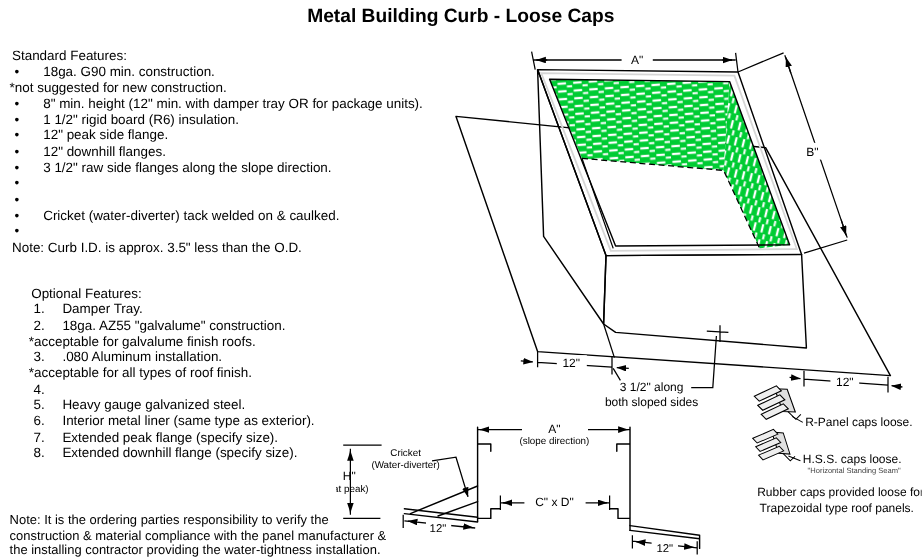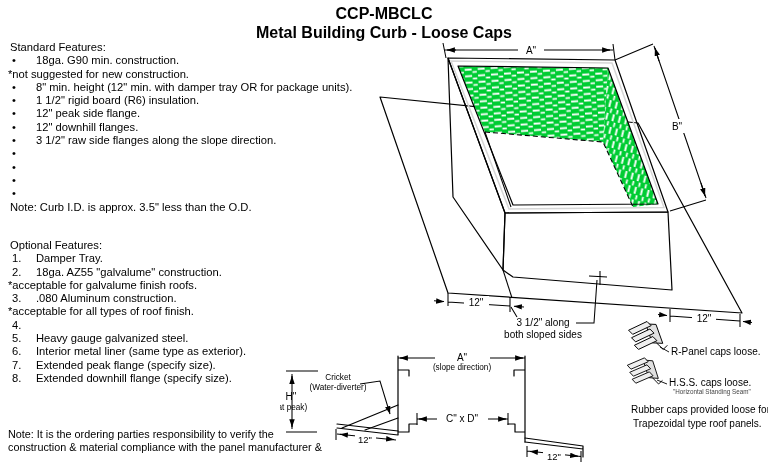--- a/index.html
+++ b/index.html
@@ -2,21 +2,21 @@
 <html><head>
 <meta charset="utf-8">
 <style>
   html,body{margin:0;padding:0;}
   body{width:768px;height:466px;position:relative;background:#fff;overflow:hidden;
        font-family:"Liberation Sans",sans-serif;color:#000;}
   .title-block{position:absolute;left:0;top:4px;width:768px;text-align:center;
        font-weight:bold;font-size:16px;line-height:19px;}
   .tblock{position:absolute;font-size:11.2px;line-height:13.3px;}
   #std-block{left:8px;top:41px;width:408px;}
-  #opt-block{left:8px;top:239px;width:408px;}
+  #opt-block{left:24px;top:239px;width:408px;}
   .line{height:13.3px;white-space:nowrap;}
   .row{display:flex;}
   .mk{width:24px;flex:none;padding-left:4px;}
   .head,.listnote{margin-left:2px;}
   #bottom-note{left:8px;top:428px;width:368px;font-size:10.8px;line-height:12.6px;}
   .diagram-svg{position:absolute;}
   #iso-svg{left:370px;top:35px;}
   #sec-svg{left:280px;top:350px;}
   #caps-svg{left:620px;top:310px;}
   svg text{font-family:"Liberation Sans",sans-serif;fill:#000;}
@@ -26,21 +26,20 @@
   .tiny{font-size:6.3px;fill:#444;}
   .ln{stroke:#000;stroke-width:1.2;fill:none;stroke-linejoin:round;stroke-linecap:round;}
   .thin{stroke:#000;stroke-width:1.05;fill:none;}
   .dash{stroke:#000;stroke-width:1.05;fill:none;stroke-dasharray:5,3;}
   .lbl-bg{fill:#fff;}
 </style>
 </head>
 <body>
 
 <div class="title-block">
-  <div>CCP-MBCLC</div>
   <div>Metal Building Curb - Loose Caps</div>
 </div>
 
 <div class="tblock" id="std-block">
   <div class="line head">Standard Features:</div>
   <div class="line row">
       <span class="mk">•</span>
       <span class="tx">18ga. G90 min. construction.</span>
     </div>
   <div class="line row flush">
@@ -67,20 +66,21 @@
       <span class="tx">3 1/2" raw side flanges along the slope direction.</span>
     </div>
   <div class="line row">
       <span class="mk">•</span>
     </div>
   <div class="line row">
       <span class="mk">•</span>
     </div>
   <div class="line row">
       <span class="mk">•</span>
+      <span class="tx">Cricket (water-diverter) tack welded on &amp; caulked.</span>
     </div>
   <div class="line row">
       <span class="mk">•</span>
     </div>
   <div class="line listnote">Note: Curb I.D. is approx. 3.5" less than the O.D.</div>
 </div>
 
 <div class="tblock" id="opt-block">
   <div class="line head">Optional Features:</div>
   <div class="line row">
@@ -89,21 +89,21 @@
     </div>
   <div class="line row">
       <span class="mk">2.</span>
       <span class="tx">18ga. AZ55 "galvalume" construction.</span>
     </div>
   <div class="line row flush">
       <span class="tx">*acceptable for galvalume finish roofs.</span>
     </div>
   <div class="line row">
       <span class="mk">3.</span>
-      <span class="tx">.080 Aluminum construction.</span>
+      <span class="tx">.080 Aluminum installation.</span>
     </div>
   <div class="line row flush">
       <span class="tx">*acceptable for all types of roof finish.</span>
     </div>
   <div class="line row">
       <span class="mk">4.</span>
     </div>
   <div class="line row">
       <span class="mk">5.</span>
       <span class="tx">Heavy gauge galvanized steel.</span>
@@ -118,20 +118,21 @@
     </div>
   <div class="line row">
       <span class="mk">8.</span>
       <span class="tx">Extended downhill flange (specify size).</span>
     </div>
 </div>
 
 <div class="tblock" id="bottom-note">
   <div>Note: It is the ordering parties responsibility to verify the</div>
   <div>construction &amp; material compliance with the panel manufacturer &amp;</div>
+  <div>the installing contractor providing the water-tightness installation.</div>
 </div>
 
 <svg id="iso-svg" class="diagram-svg" width="398" height="320" viewBox="0 0 398 320">
   <defs>
     <marker id="arrA" orient="auto" markerWidth="9" markerHeight="7" refX="7.5" refY="2.6">
       <path d="M0,0 L7.8,2.6 L0,5.2 z" fill="#000"></path>
     </marker>
     <pattern id="hA" width="13" height="6.5" patternUnits="userSpaceOnUse" patternTransform="rotate(-4)">
       <rect width="13" height="6.5" fill="#00cc33"></rect>
       <rect x="1" y="1.5" width="7" height="1.9" fill="#fff"></rect>

